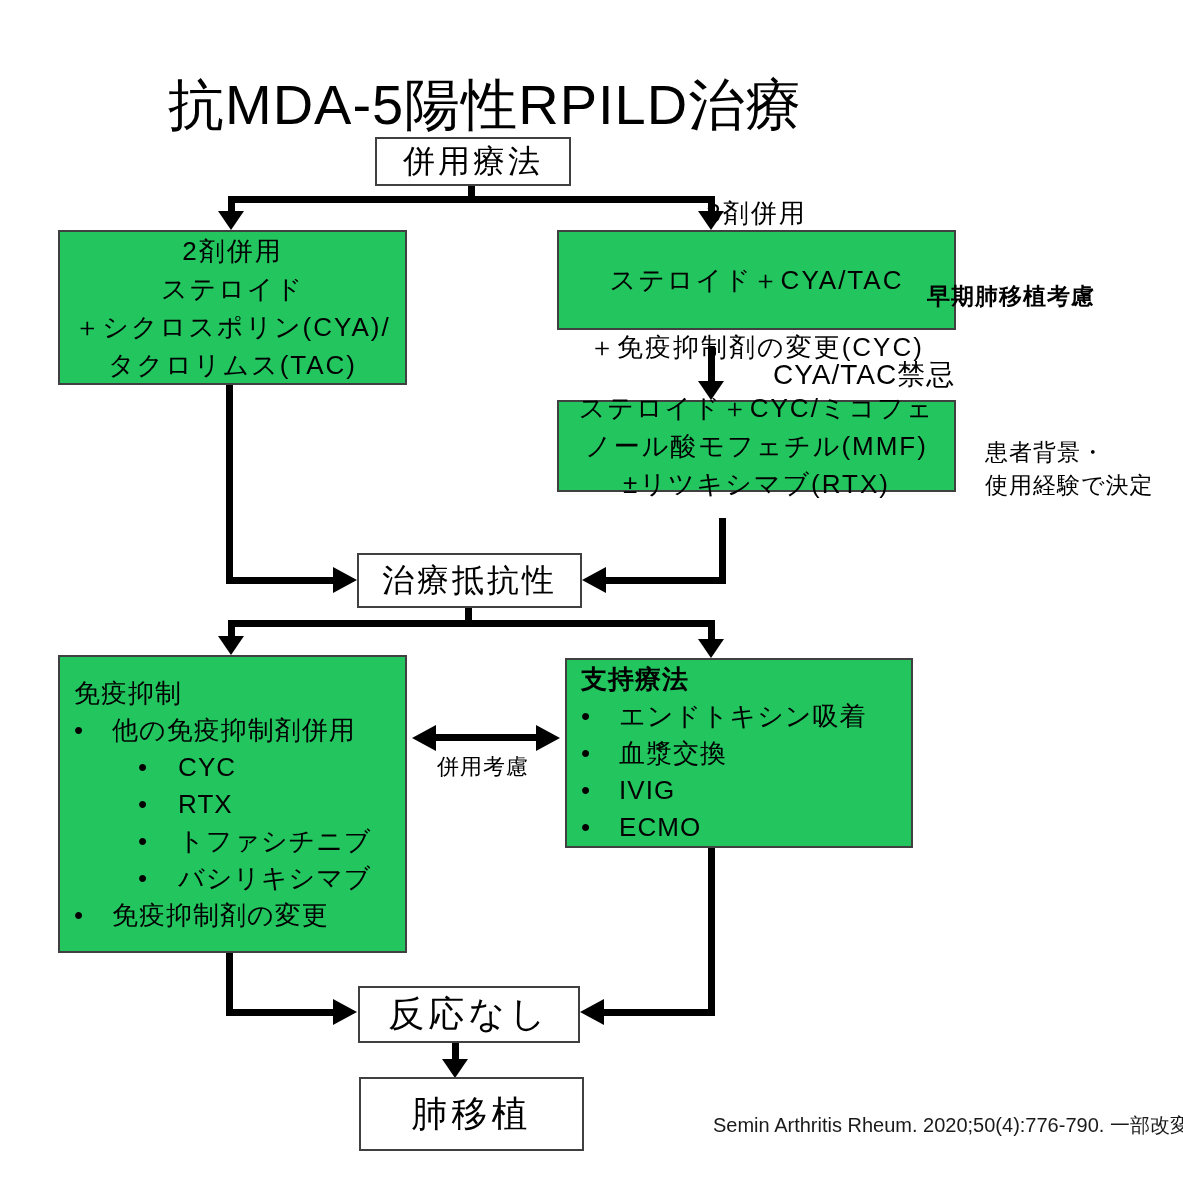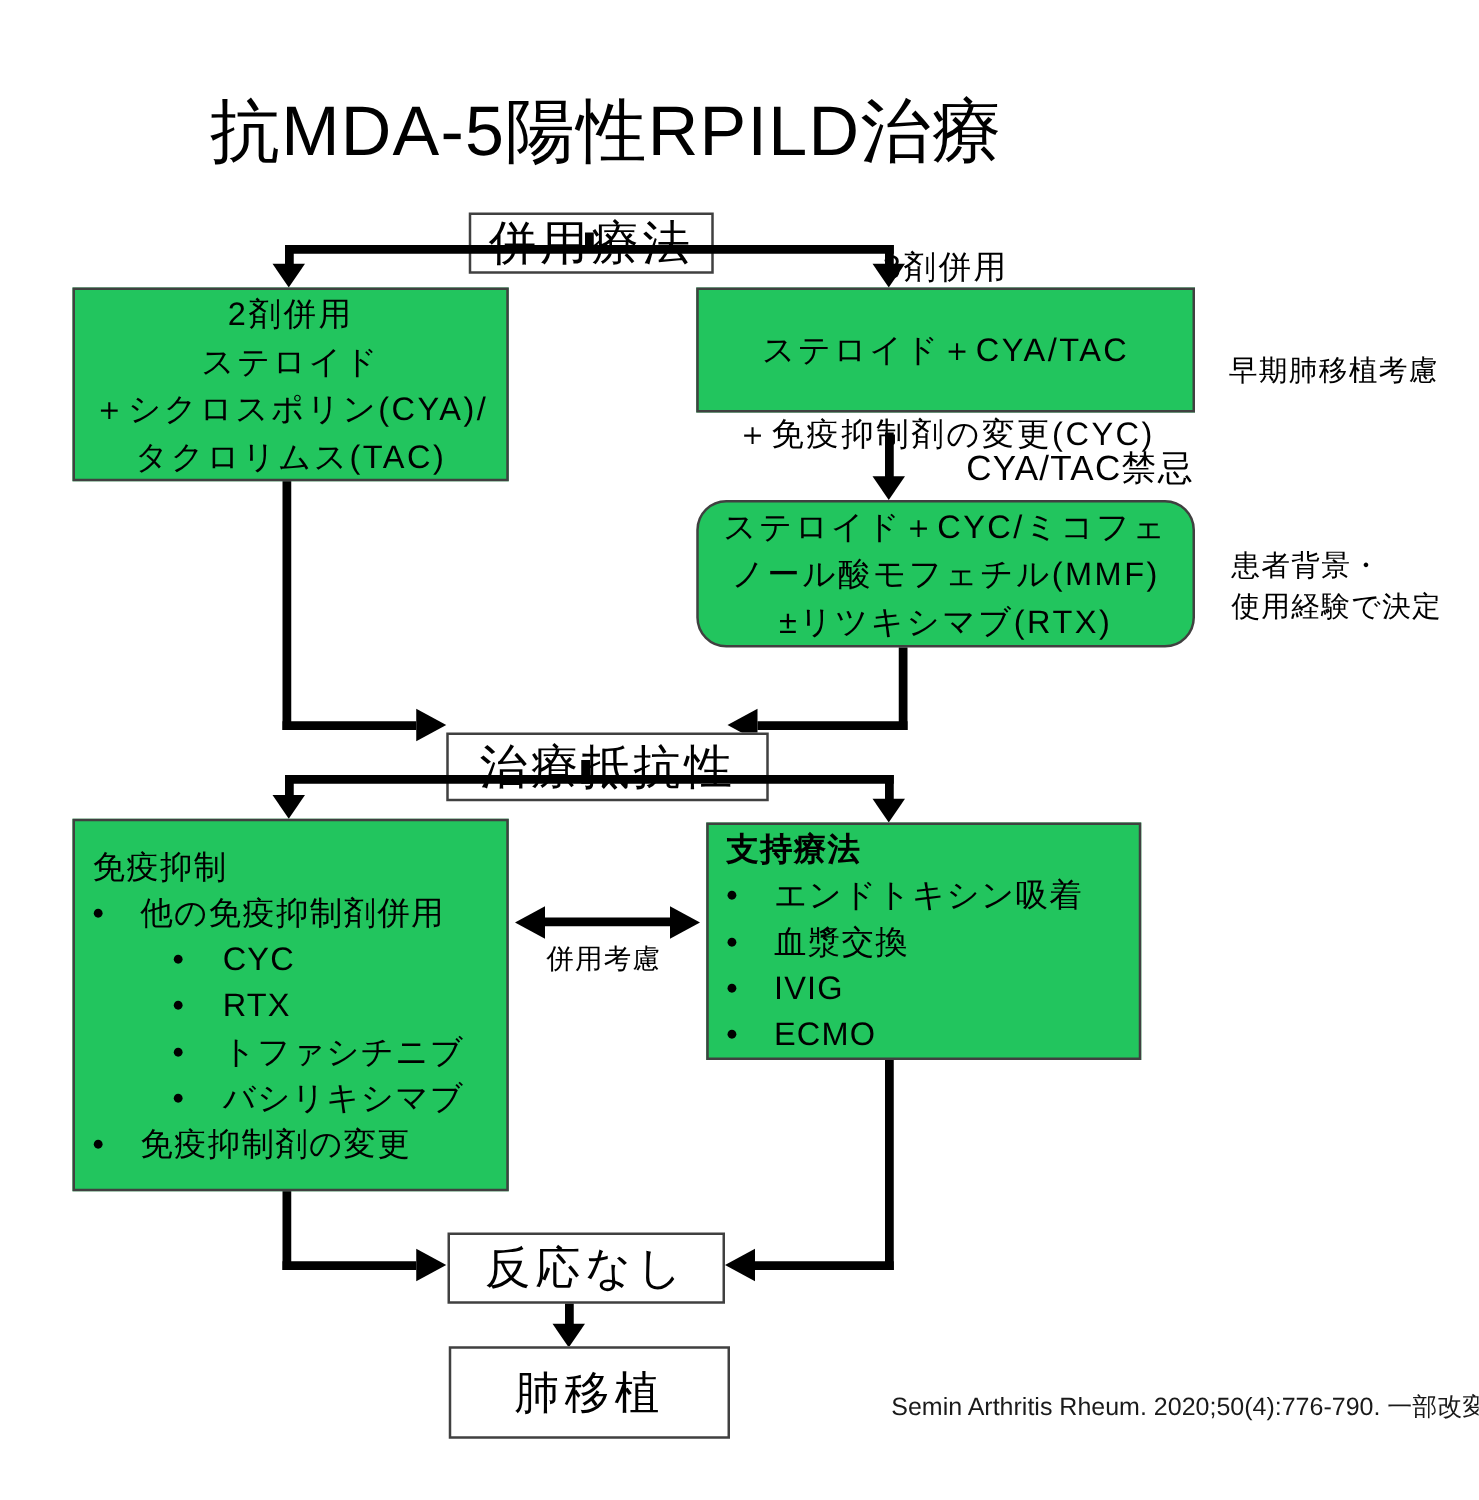--- a/index.html
+++ b/index.html
@@ -5,21 +5,21 @@
   html,body{margin:0;padding:0;background:#ffffff;}
   body{font-family:"Liberation Sans","DejaVu Sans",sans-serif;color:#000;}
   .canvas{position:relative;width:1183px;height:1200px;background:#fff;overflow:hidden;}
 
   .title{position:absolute;left:168px;top:28px;font-size:56px;letter-spacing:1px;white-space:nowrap;margin-top:40px;}
 
   .box{position:absolute;box-sizing:border-box;display:flex;flex-direction:column;justify-content:center;text-align:center;}
   .white-box{background:#ffffff;border:2px solid #404040;}
   .blue-box{background:#22c55e;border:2px solid #404040;}
 
-  .label-lg{font-size:38px;letter-spacing:3px;margin-top:33px;}
+  .label-lg{font-size:32px;letter-spacing:3px;}
   .label-xl{font-size:36px;letter-spacing:4px;}
 
   .box-lines{font-size:26px;line-height:38px;letter-spacing:2px;}
   .box-lines .ln{white-space:nowrap;}
 
   .list-box{justify-content:center;text-align:left;font-size:26px;line-height:37px;padding:6px 8px;}
   .list-box .heading{padding-left:6px;letter-spacing:1px;white-space:nowrap;}
   .list-box .heading.bold{font-weight:bold;}
   .bullet{display:flex;white-space:nowrap;letter-spacing:1px;}
   .bullet::before{content:"\2022";flex:none;}
@@ -60,46 +60,46 @@
     <div class="ln">＋シクロスポリン(CYA)/</div>
     <div class="ln">タクロリムス(TAC)</div>
   </div>
 
   <div class="box blue-box box-lines" style="left:557px;top:230px;width:399px;height:100px;gap:29px;">
     <div class="ln">3剤併用</div>
     <div class="ln">ステロイド＋CYA/TAC</div>
     <div class="ln">＋免疫抑制剤の変更(CYC)</div>
   </div>
 
-  <div class="note" style="left:983px;top:281px;">早期肺移植考慮</div>
+  <div class="note" style="left:927px;top:281px;font-weight:bold;">早期肺移植考慮</div>
 
   <div class="vline" style="left:708px;top:346px;width:7px;height:38px;"></div>
   <div class="ah ah-down" style="left:698px;top:381px;"></div>
   <div class="note-lg" style="left:773px;top:356px;">CYA/TAC禁忌</div>
 
-  <div class="box blue-box box-lines" style="left:557px;top:400px;width:399px;height:118px;border-radius:24px;">
+  <div class="box blue-box box-lines" style="left:557px;top:400px;width:399px;height:92px;">
     <div class="ln">ステロイド＋CYC/ミコフェ</div>
     <div class="ln">ノール酸モフェチル(MMF)</div>
     <div class="ln">±リツキシマブ(RTX)</div>
   </div>
 
   <div class="note" style="left:985px;top:436px;line-height:33px;">
     <div>患者背景・</div>
     <div>使用経験で決定</div>
   </div>
 
   <div class="vline" style="left:226px;top:385px;width:7px;height:199px;"></div>
   <div class="hline" style="left:226px;top:577px;width:107px;height:7px;"></div>
   <div class="ah ah-right" style="left:333px;top:567px;"></div>
 
   <div class="vline" style="left:719px;top:518px;width:7px;height:66px;"></div>
   <div class="hline" style="left:606px;top:577px;width:120px;height:7px;"></div>
   <div class="ah ah-left" style="left:582px;top:567px;"></div>
 
-  <div class="box white-box label-lg" style="left:357px;top:553px;width:258px;height:55px;">
+  <div class="box white-box label-lg" style="left:357px;top:553px;width:225px;height:55px;">
     <span>治療抵抗性</span>
   </div>
 
   <div class="vline" style="left:465px;top:608px;width:7px;height:19px;"></div>
   <div class="hline" style="left:228px;top:620px;width:487px;height:7px;"></div>
   <div class="vline" style="left:228px;top:620px;width:7px;height:20px;"></div>
   <div class="ah ah-down" style="left:218px;top:636px;"></div>
   <div class="vline" style="left:708px;top:620px;width:7px;height:22px;"></div>
   <div class="ah ah-down" style="left:698px;top:639px;"></div>
 

